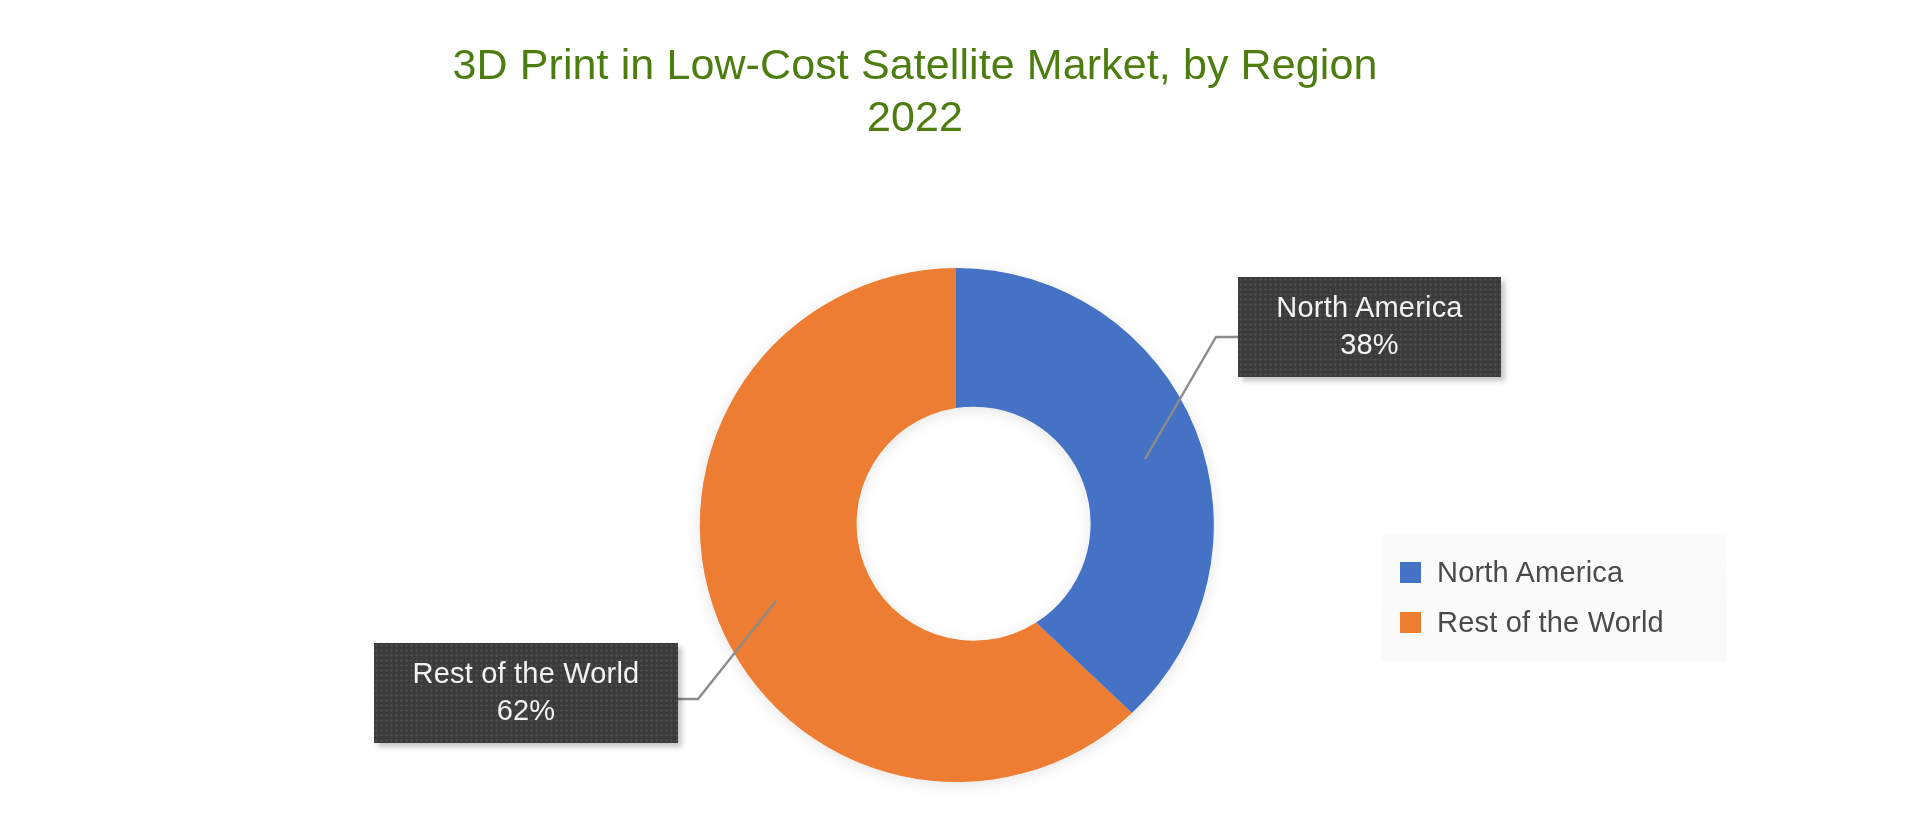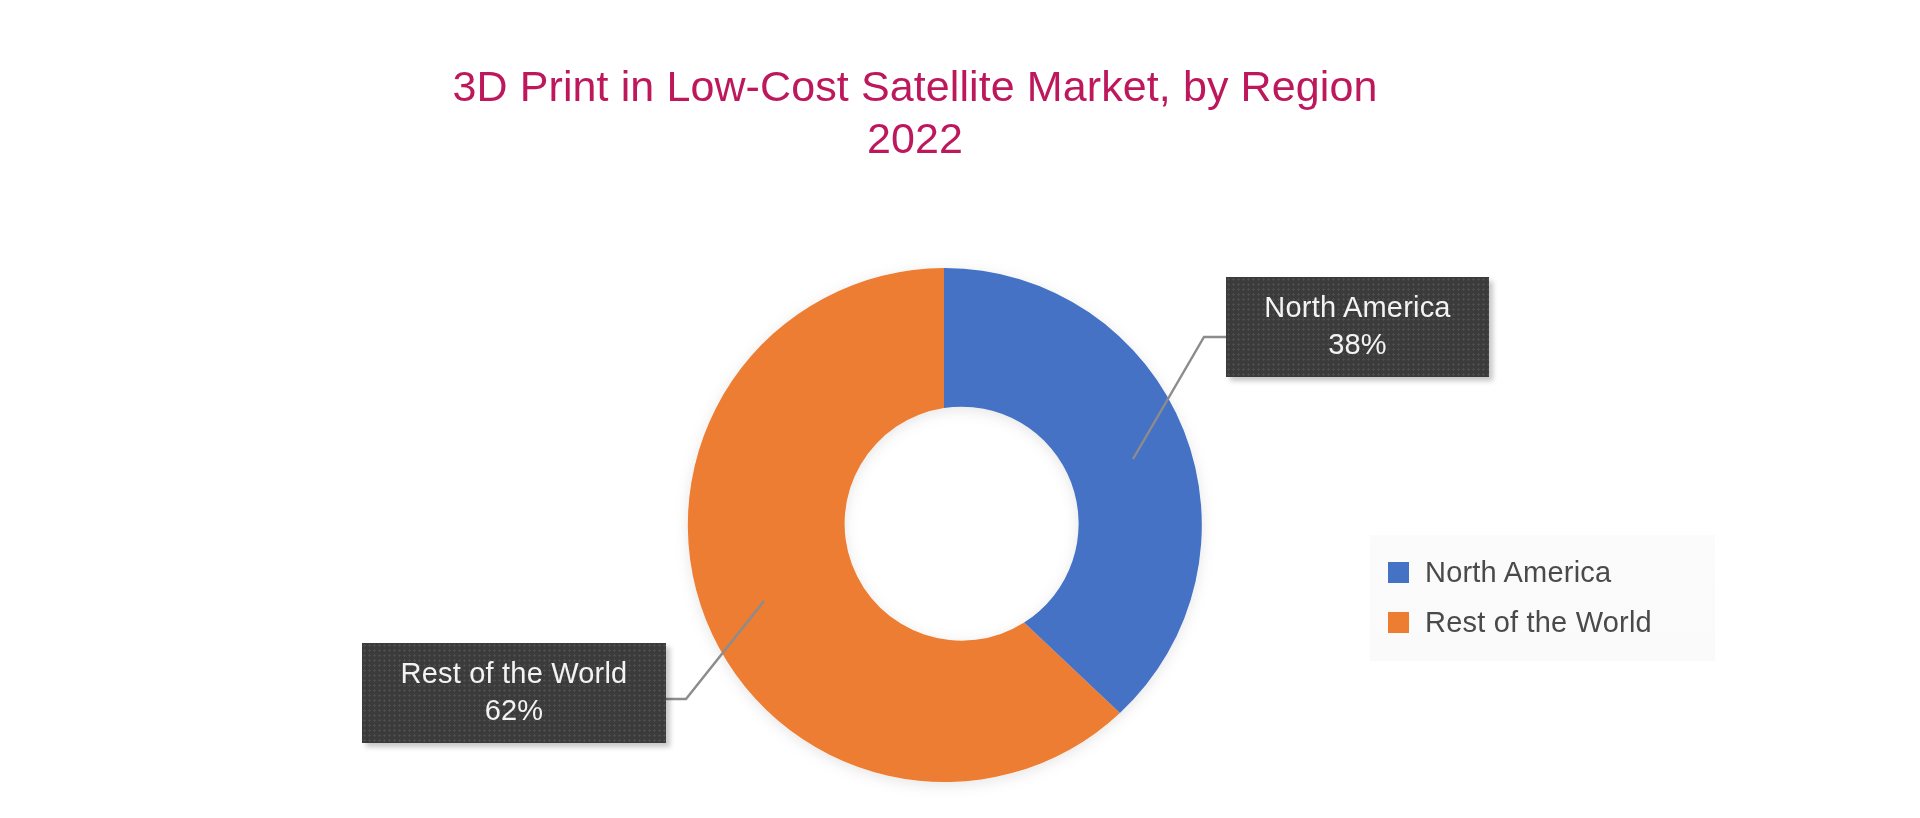--- a/index.html
+++ b/index.html
@@ -29,21 +29,21 @@
     line-height: 1.22;
     font-weight: 400;
     color: #101010;
     letter-spacing: 0.1px;
     white-space: pre-line;
   }
 
   
   #plot-area {
     position: absolute;
-    left: 0;
+    left: 12px;
     top: 0;
     width: 1740px;
     height: 818px;
   }
 
   #donut-svg {
     position: absolute;
     left: 0;
     top: 0;
   }
@@ -100,21 +100,21 @@
     font-family: "Liberation Sans", sans-serif;
     font-size: 29px;
     color: #4a4a4a;
     letter-spacing: 0.2px;
     white-space: nowrap;
   }
 </style>
 </head>
 <body style="background-color: rgb(255, 255, 255);">
 
-<div id="chart-title" style="color: #be185d; margin-top: 22px;">3D Print in Low-Cost Satellite Market, by Region
+<div id="chart-title" style="color: #4d7c0f;">3D Print in Low-Cost Satellite Market, by Region
 2022</div>
 
 <div id="plot-area">
 
   <svg id="donut-svg" width="1920" height="818" viewBox="0 0 1920 818">
     <defs>
       <filter id="soft-shadow" x="-25%" y="-25%" width="150%" height="150%">
         <feDropShadow dx="0" dy="3" stdDeviation="7" flood-color="#000000" flood-opacity="0.10"></feDropShadow>
       </filter>
     </defs>

